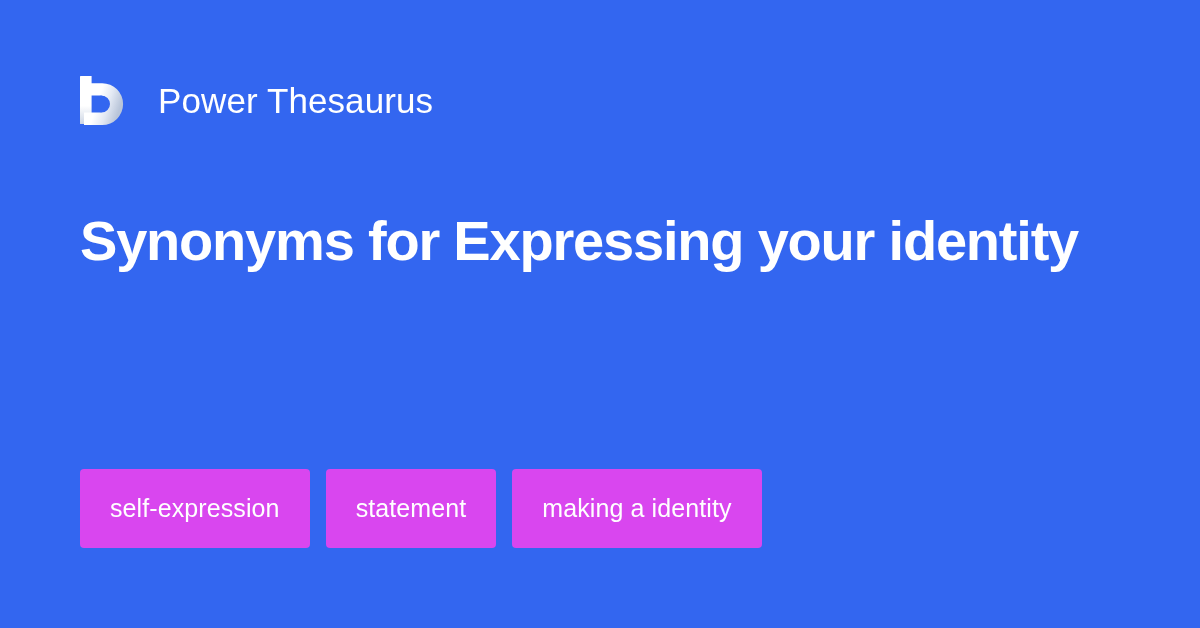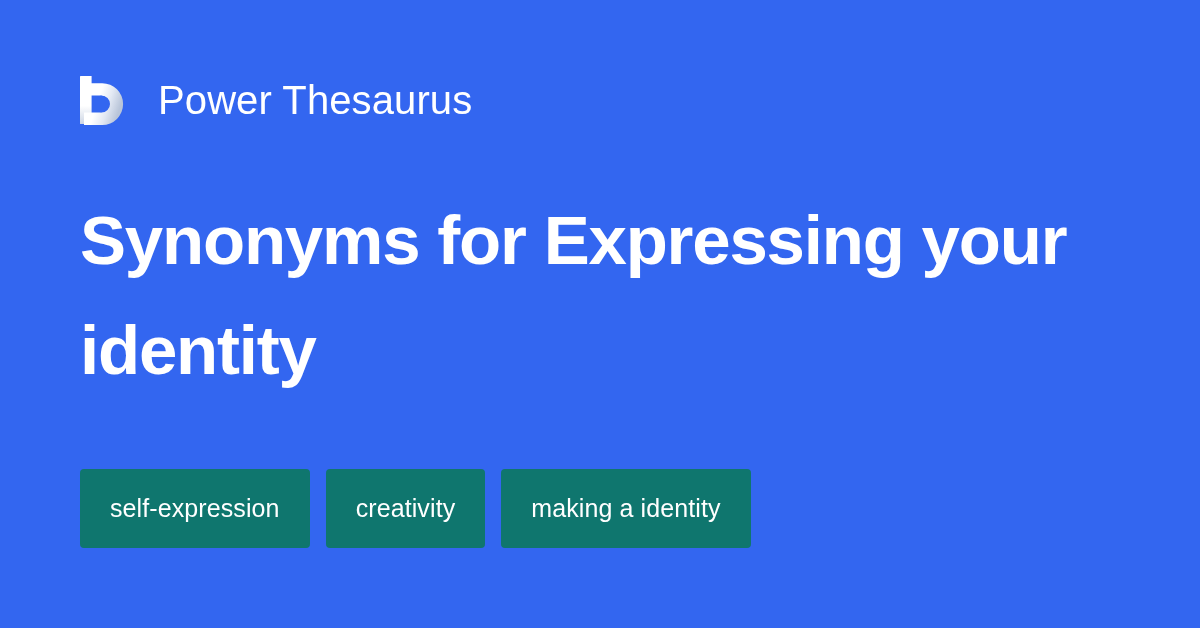--- a/index.html
+++ b/index.html
@@ -38,36 +38,36 @@
   .brand-mark {
     width: 46px;
     height: 50px;
     display: block;
     flex: 0 0 auto;
   }
 
   .brand-name {
     margin-left: 32px;
     color: #ffffff;
-    font-size: 40px;
+    font-size: 35px;
     font-weight: 400;
     letter-spacing: 0.1px;
     line-height: 1;
     white-space: nowrap;
   }
 
   
   .headline {
     position: absolute;
     left: 80px;
     top: 186px;
     width: 1040px;
     margin: 0;
     color: #ffffff;
-    font-size: 69px;
+    font-size: 56px;
     font-weight: 700;
     line-height: 110px;
     letter-spacing: -1.2px;
     white-space: pre-wrap;
   }
 
   
   .chip-row {
     position: absolute;
     left: 80px;
@@ -77,21 +77,21 @@
     gap: 16px;
   }
 
   .chip {
     box-sizing: border-box;
     height: 79px;
     display: flex;
     align-items: center;
     justify-content: center;
     padding: 0 30px;
-    background: #0f766e;
+    background: #d946ef;
     border-radius: 4px;
     color: #ffffff;
     font-size: 25px;
     font-weight: 400;
     line-height: 1;
     letter-spacing: 0.1px;
     white-space: nowrap;
   }
 </style>
 </head>
@@ -126,17 +126,17 @@
                  A8.6 8.6 0 0 0 21.4 20.4 H8.6 V8.2 Z" fill="url(#bowlGrad)"></path>
       </g>
     </svg>
     <span class="brand-name">Power Thesaurus</span>
   </div>
 
   <h1 class="headline">Synonyms for Expressing your identity</h1>
 
   <div class="chip-row">
     <span class="chip">self-expression</span>
-    <span class="chip">creativity</span>
+    <span class="chip">statement</span>
     <span class="chip">making a identity</span>
   </div>
 
 </div>
 
 </body></html>

